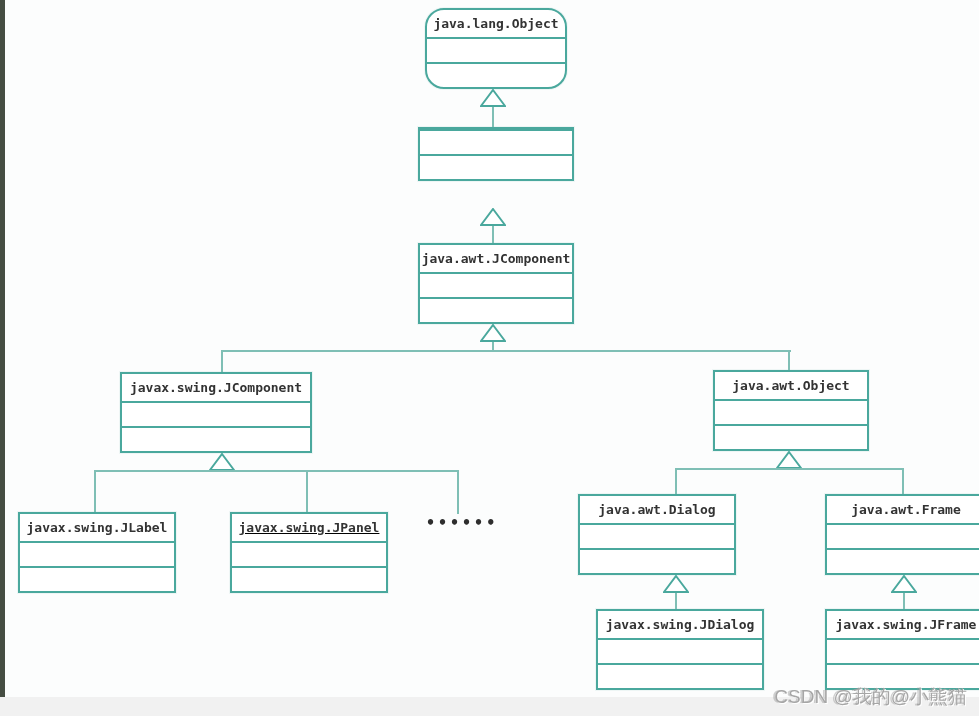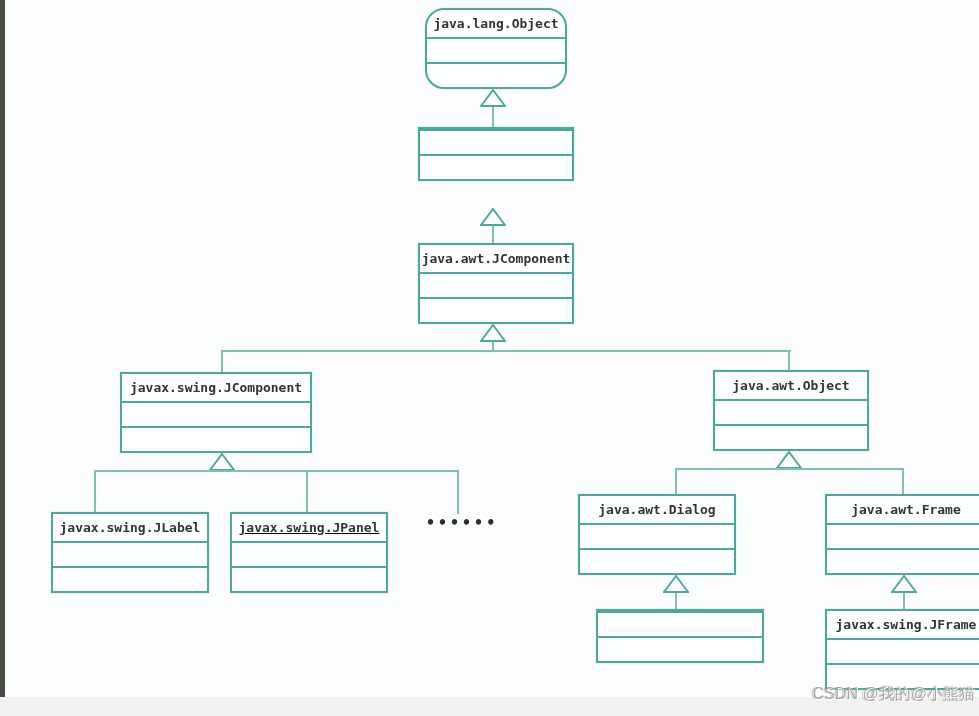--- a/index.html
+++ b/index.html
@@ -78,24 +78,24 @@
     left: 426px;
     top: 514px;
     font-weight: bold;
     font-size: 15px;
     letter-spacing: 3px;
     color: #2e2e2e;
   }
 
   .watermark {
     position: absolute;
-    right: 4px;
+    right: 12px;
     top: 684px;
     font-family: "Liberation Sans", sans-serif;
-    font-size: 16px;
+    font-size: 19px;
     color: var(--watermark, #a6a6a6);
     text-shadow: 1px 1px 0 #ffffff, -2px 0 0 rgba(150,150,150,0.45);
     white-space: nowrap;
     z-index: 5;
   }
 </style>
 </head>
 <body>
 
 <div class="canvas">
@@ -125,21 +125,21 @@
     <div class="uml-row"></div>
     <div class="uml-row"></div>
   </div>
 
   <div class="uml-box" style="left:713px; top:370px; width:152px;">
     <div class="uml-title">java.awt.Object</div>
     <div class="uml-row"></div>
     <div class="uml-row"></div>
   </div>
 
-  <div class="uml-box" style="left:18px; top:512px; width:154px;margin-left:33px;">
+  <div class="uml-box" style="left:18px; top:512px; width:154px;">
     <div class="uml-title">javax.swing.JLabel</div>
     <div class="uml-row"></div>
     <div class="uml-row"></div>
   </div>
 
   <div class="uml-box" style="left:230px; top:512px; width:154px;text-decoration:underline;">
     <div class="uml-title">javax.swing.JPanel</div>
     <div class="uml-row"></div>
     <div class="uml-row"></div>
   </div>
@@ -150,20 +150,21 @@
     <div class="uml-row"></div>
   </div>
 
   <div class="uml-box" style="left:825px; top:494px; width:158px;">
     <div class="uml-title">java.awt.Frame</div>
     <div class="uml-row"></div>
     <div class="uml-row"></div>
   </div>
 
   <div class="uml-box" style="left:596px; top:609px; width:164px;">
+    <div class="uml-title">javax.swing.JDialog</div>
     <div class="uml-row"></div>
     <div class="uml-row"></div>
   </div>
 
   <div class="uml-box" style="left:825px; top:609px; width:158px;">
     <div class="uml-title">javax.swing.JFrame</div>
     <div class="uml-row"></div>
     <div class="uml-row"></div>
   </div>
 

